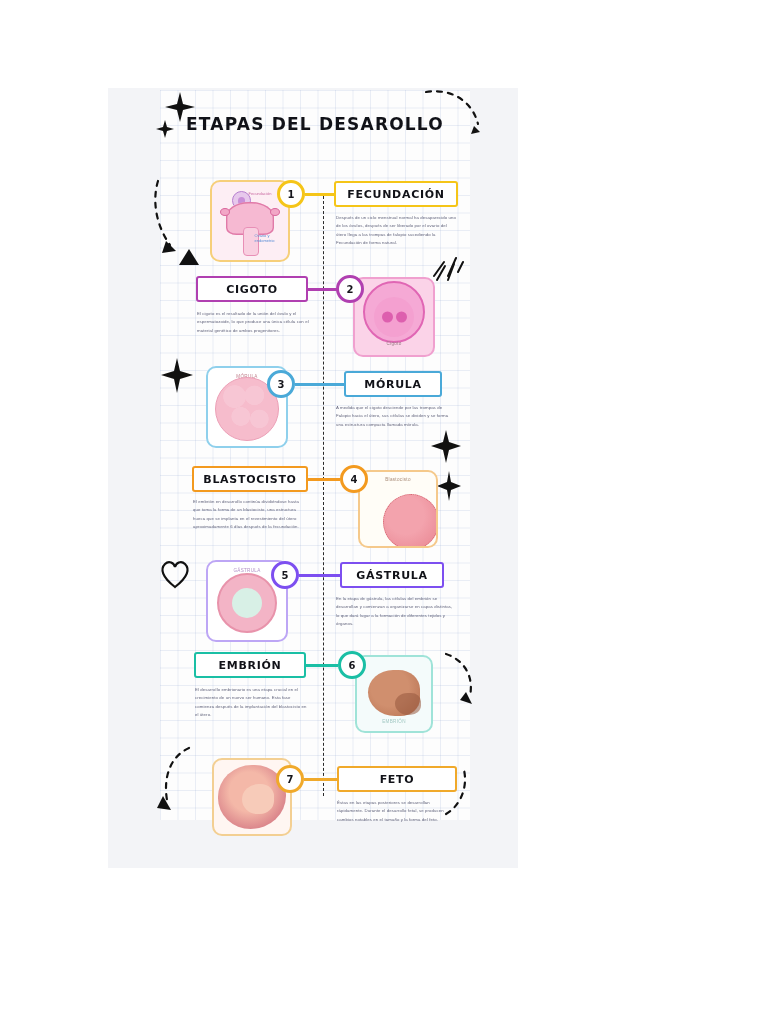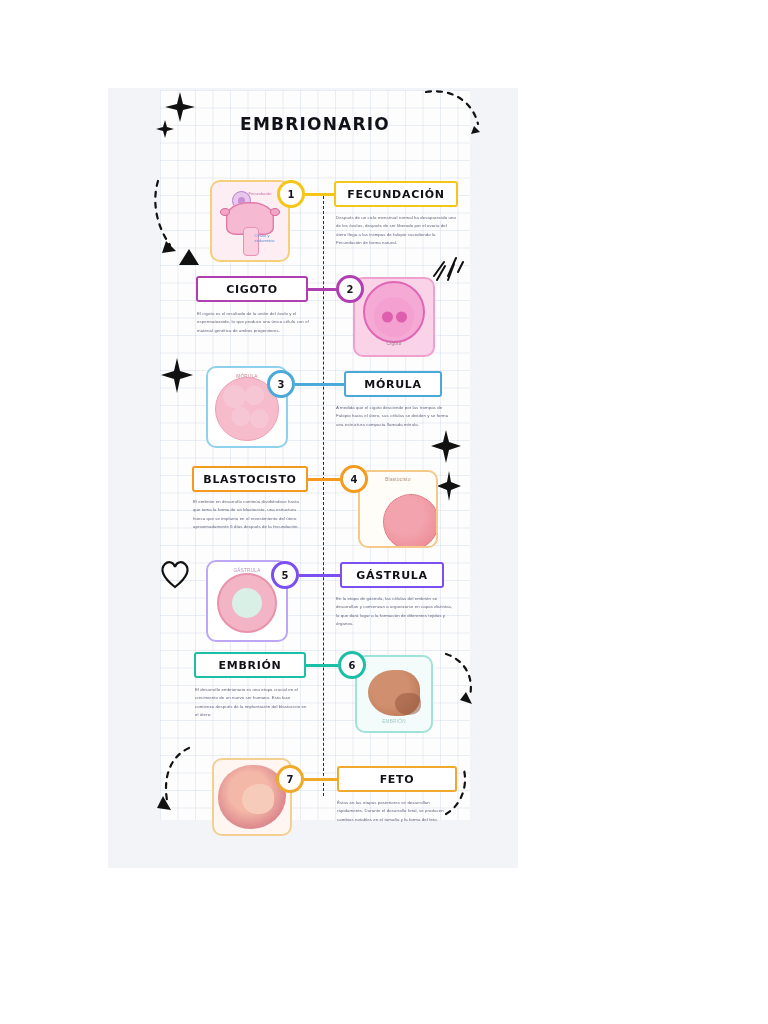--- a/index.html
+++ b/index.html
@@ -227,21 +227,21 @@
     <path d="M4 30 L14 16 M18 30 L26 12 M28 26 L33 16" stroke="#111" stroke-width="2" stroke-linecap="round"></path>
   </svg>
   <svg class="doodle" style="left:434px;top:258px;" width="26" height="26" viewBox="0 0 26 26">
     <path d="M3 22 L11 8 M14 22 L20 6" stroke="#111" stroke-width="2" stroke-linecap="round"></path>
   </svg>
   <svg class="doodle" style="left:178px;top:248px;" width="22" height="18" viewBox="0 0 22 18">
     <path d="M11 1 L21 17 L1 17 Z" fill="#111"></path>
   </svg>
 
   <div class="title">
-    <span class="l2">EMBRIONARIO</span>
+    <span>ETAPAS DEL DESAROLLO</span>
   </div>
 
   <div class="spine"></div>
 
   <div class="illus uterus" style="left:210px;top:180px;width:80px;height:82px;border-color:#f6cf7a;">
     <div class="ut-egg"></div>
     <div class="ut-body"></div>
     <div class="ut-ov" style="left:10%;"></div>
     <div class="ut-ov" style="right:10%;"></div>
     <div class="ut-canal"></div>

